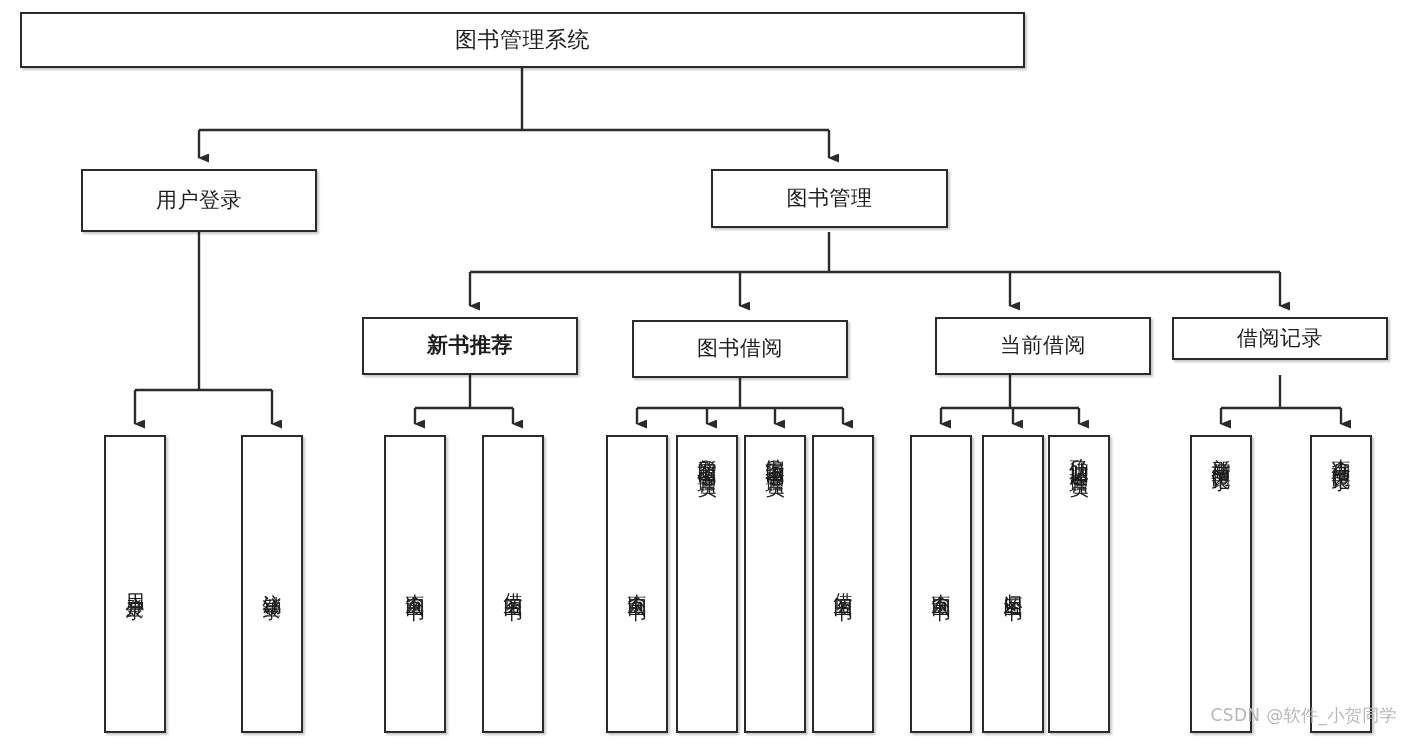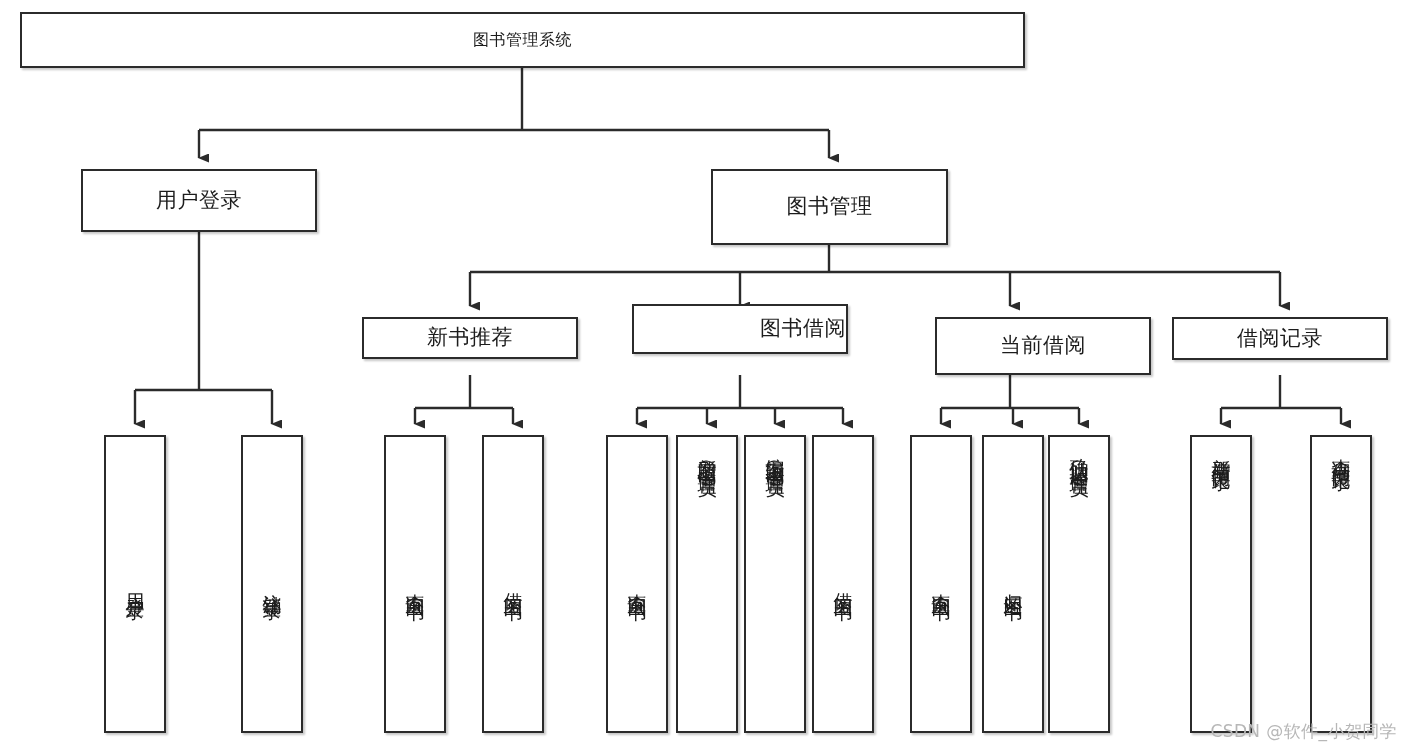--- a/index.html
+++ b/index.html
@@ -42,21 +42,21 @@
     text-align: center;
     line-height: 1.12;
     white-space: nowrap;
   }
   
   .node.horiz .node-label {
     font-size: 21px;
     letter-spacing: 0.5px;
   }
   .node.root .node-label {
-    font-size: 16px;
+    font-size: 22px;
   }
   
   .node.vert {
     align-items: flex-start;
     justify-content: center;
     padding-top: 6px;
   }
   .node.vert .node-label {
     writing-mode: vertical-rl;
     text-orientation: upright;
@@ -66,21 +66,21 @@
     white-space: nowrap;
   }
   
   .node.vert.center-text {
     align-items: center;
     padding-top: 0;
   }
   #watermark {
     position: absolute;
     right: 8px;
-    bottom: 4px;
+    bottom: 20px;
     font-size: 17px;
     color: #b7b7b7;
     letter-spacing: 0.4px;
     user-select: none;
     white-space: nowrap;
   }
 </style>
 </head>
 <body>
 
@@ -129,27 +129,27 @@
       </g>
   </svg>
 
   <div id="nodes-layer">
       <div class="node horiz root" style="left: 20px; top: 12px; width: 1005px; height: 56px;">
         <span class="node-label">图书管理系统</span>
       </div>
       <div class="node horiz" style="left: 81px; top: 169px; width: 236px; height: 63px;">
         <span class="node-label">用户登录</span>
       </div>
-      <div class="node horiz" style="left: 711px; top: 169px; width: 237px; height: 76px;">
+      <div class="node horiz" style="left: 711px; top: 169px; width: 237px; height: 59px;">
         <span class="node-label">图书管理</span>
       </div>
-      <div class="node horiz" style="left: 362px; top: 317px; width: 216px; height: 42px;">
+      <div class="node horiz" style="left: 362px; top: 317px; width: 216px; height: 58px; font-weight: bold;">
         <span class="node-label">新书推荐</span>
       </div>
-      <div class="node horiz" style="left: 632px; top: 304px; width: 216px; height: 50px; justify-content: flex-end;">
+      <div class="node horiz" style="left: 632px; top: 320px; width: 216px; height: 58px;">
         <span class="node-label">图书借阅</span>
       </div>
       <div class="node horiz" style="left: 902px; top: 317px; width: 216px; height: 58px; margin-left: 33px;">
         <span class="node-label">当前借阅</span>
       </div>
       <div class="node horiz" style="left: 1172px; top: 317px; width: 216px; height: 43px;">
         <span class="node-label">借阅记录</span>
       </div>
       <div class="node vert center-text" style="left: 104px; top: 435px; width: 62px; height: 298px;">
         <span class="node-label">用户登录</span>

